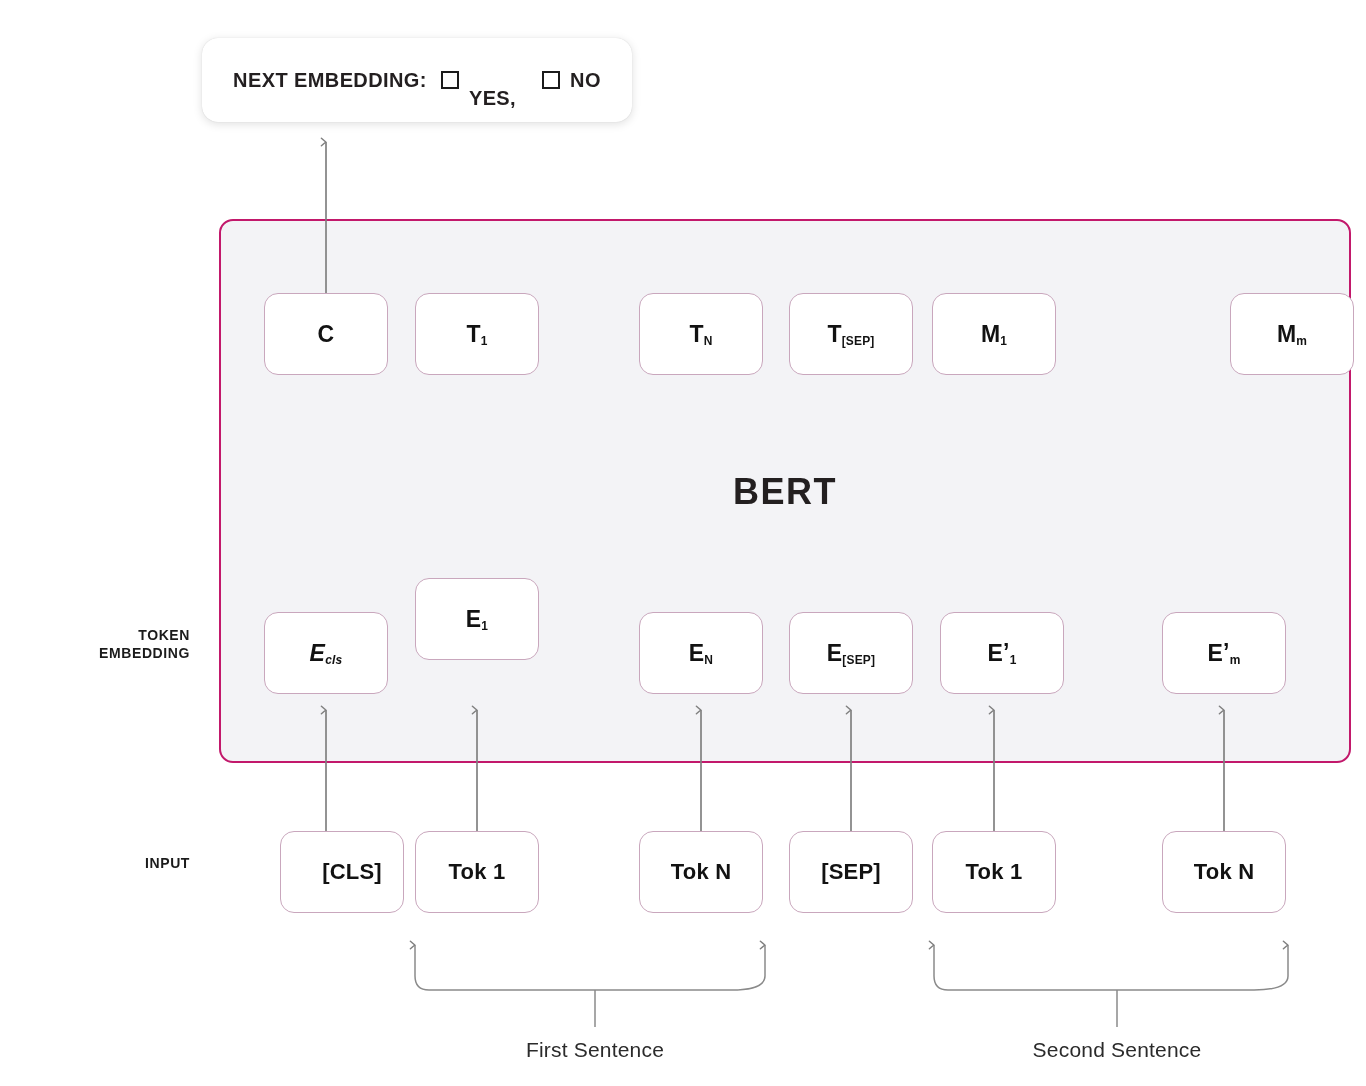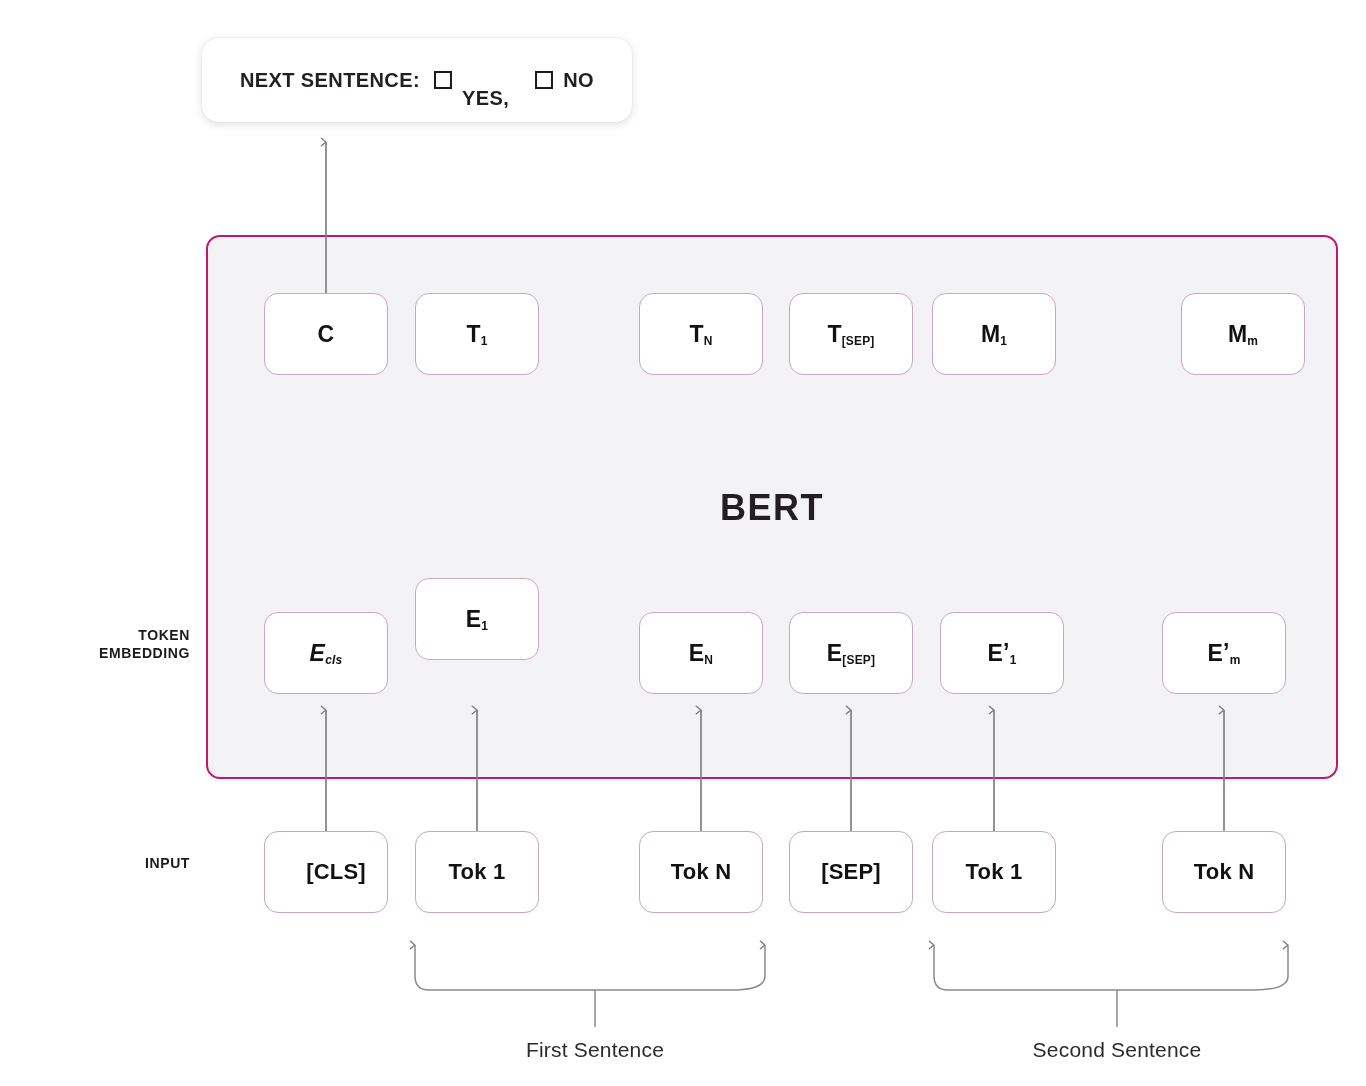--- a/index.html
+++ b/index.html
@@ -48,29 +48,28 @@
     height: 18px;
     border: 2.4px solid #1b1b1b;
     box-sizing: border-box;
     margin-right: 10px;
   }
   .nsp-yes { margin-right: 26px; margin-top: 36px; }
 
   
   .bert-container {
     position: absolute;
-    left: 206px;
+    left: 219px;
     top: 219px;
     width: 1132px;
     height: 544px;
     background: #f3f3f6;
     border: 2px solid #c2186b;
     border-radius: 14px;
     box-sizing: border-box;
-    margin-top: 16px;
   }
   .bert-title {
     position: absolute;
     left: 0;
     right: 0;
     top: 250px;
     text-align: center;
     font-size: 36px;
     font-weight: bold;
     letter-spacing: 1.5px;
@@ -155,21 +154,21 @@
     pointer-events: none;
   }
 </style>
 </head>
 <body>
 
 <div id="stage">
 
   <div class="nsp-box">
     <div class="nsp-inner">
-      <span class="nsp-label">NEXT SENTENCE:</span>
+      <span class="nsp-label">NEXT EMBEDDING:</span>
       <span class="nsp-check"></span>
       <span class="nsp-yes">YES,</span>
       <span class="nsp-check"></span>
       <span>NO</span>
     </div>
   </div>
 
   <div class="bert-container">
     <div class="bert-title">BERT</div>
   </div>
@@ -189,42 +188,42 @@
       </div>
       <div class="tok-box" style="left: 639px; top: 293px;">
         <span class="base"><span>T</span><sub>N</sub></span>
       </div>
       <div class="tok-box" style="left: 789px; top: 293px;">
         <span class="base"><span>T</span><sub>[SEP]</sub></span>
       </div>
       <div class="tok-box" style="left: 932px; top: 293px;">
         <span class="base"><span>M</span><sub>1</sub></span>
       </div>
-      <div class="tok-box" style="left: 1181px; top: 293px;">
+      <div class="tok-box" style="left: 1230px; top: 293px;">
         <span class="base"><span>M</span><sub>m</sub></span>
       </div>
       <div class="tok-box" style="left: 264px; top: 612px; font-style: italic;">
         <span class="base"><span>E</span><sub>cls</sub></span>
       </div>
       <div class="tok-box" style="left: 415px; top: 578px;">
         <span class="base"><span>E</span><sub>1</sub></span>
       </div>
       <div class="tok-box" style="left: 639px; top: 612px;">
         <span class="base"><span>E</span><sub>N</sub></span>
       </div>
       <div class="tok-box" style="left: 789px; top: 612px;">
         <span class="base"><span>E</span><sub>[SEP]</sub></span>
       </div>
       <div class="tok-box" style="left: 932px; top: 612px; margin-left: 8px;">
         <span class="base"><span>E</span><span class="prime">’</span><sub>1</sub></span>
       </div>
       <div class="tok-box" style="left: 1162px; top: 612px;">
         <span class="base"><span>E</span><span class="prime">’</span><sub>m</sub></span>
       </div>
-      <div class="tok-box input" style="left: 264px; top: 831px; padding-left: 20px;">
+      <div class="tok-box input" style="left: 280px; top: 831px; padding-left: 20px;">
         <span class="base">[CLS]</span>
       </div>
       <div class="tok-box input" style="left: 415px; top: 831px;">
         <span class="base">Tok 1</span>
       </div>
       <div class="tok-box input" style="left: 639px; top: 831px;">
         <span class="base">Tok N</span>
       </div>
       <div class="tok-box input" style="left: 789px; top: 831px;">
         <span class="base">[SEP]</span>

